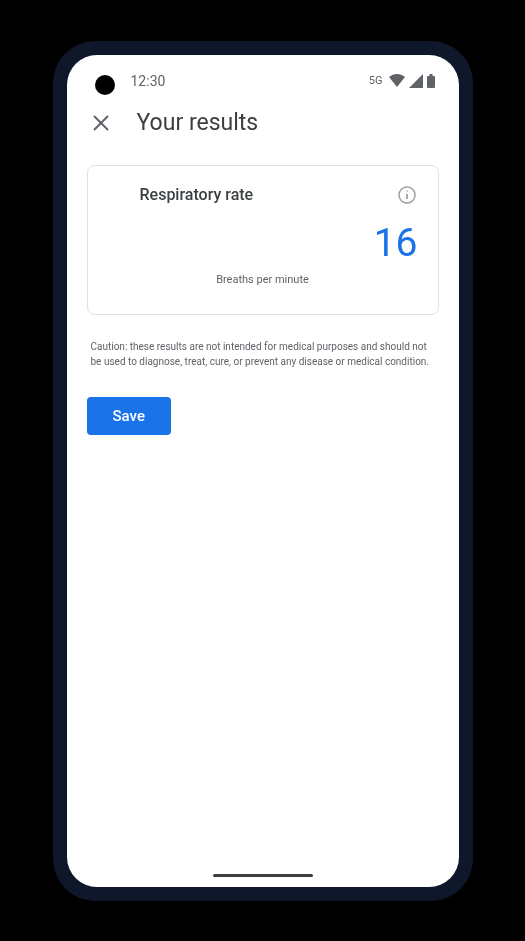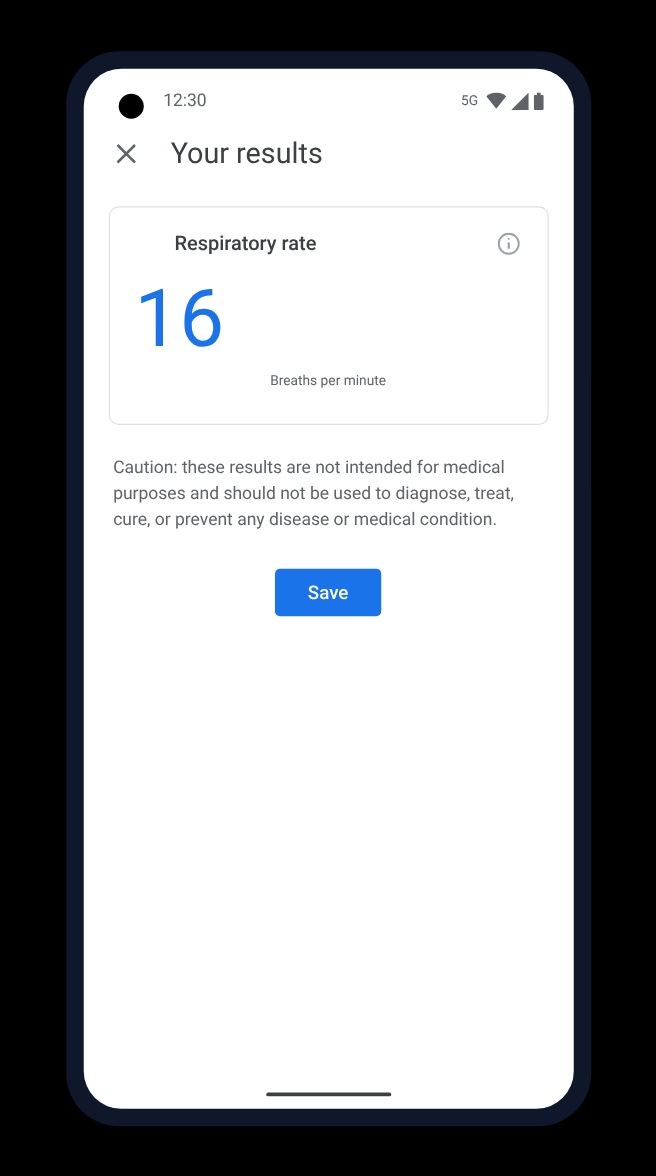--- a/index.html
+++ b/index.html
@@ -125,46 +125,45 @@
       background: none;
       border: none;
       cursor: pointer;
       padding: 2px;
       display: flex;
       align-items: center;
       justify-content: center;
     }
     
     .big-number {
-      font-size: 64px;
+      font-size: 39px;
       color: #1a73e8;
       font-weight: 400;
-      text-align: left;
+      text-align: right;
       margin-top: 18px;
       line-height: 1;
     }
     
     .unit-label {
       font-size: 11px;
       color: #5f6368;
       text-align: center;
       margin-top: 10px;
     }
     
     .caution {
-      font-size: 14px;
+      font-size: 10px;
       color: #5f6368;
       line-height: 1.5;
       margin-top: 24px;
       padding: 0 4px;
     }
     
     .save-row {
       display: flex;
-      justify-content: center;
       margin-top: 28px;
     }
     
     .save-btn {
       background: #1a73e8;
       color: #fff;
       border: none;
       border-radius: 4px;
       font-size: 15px;
       font-weight: 500;

